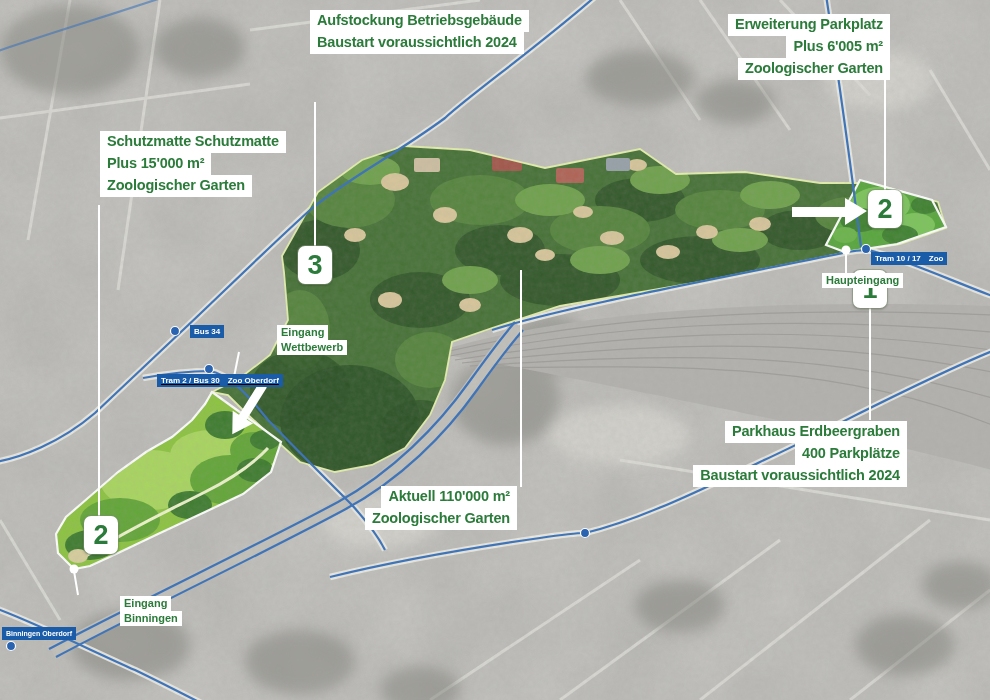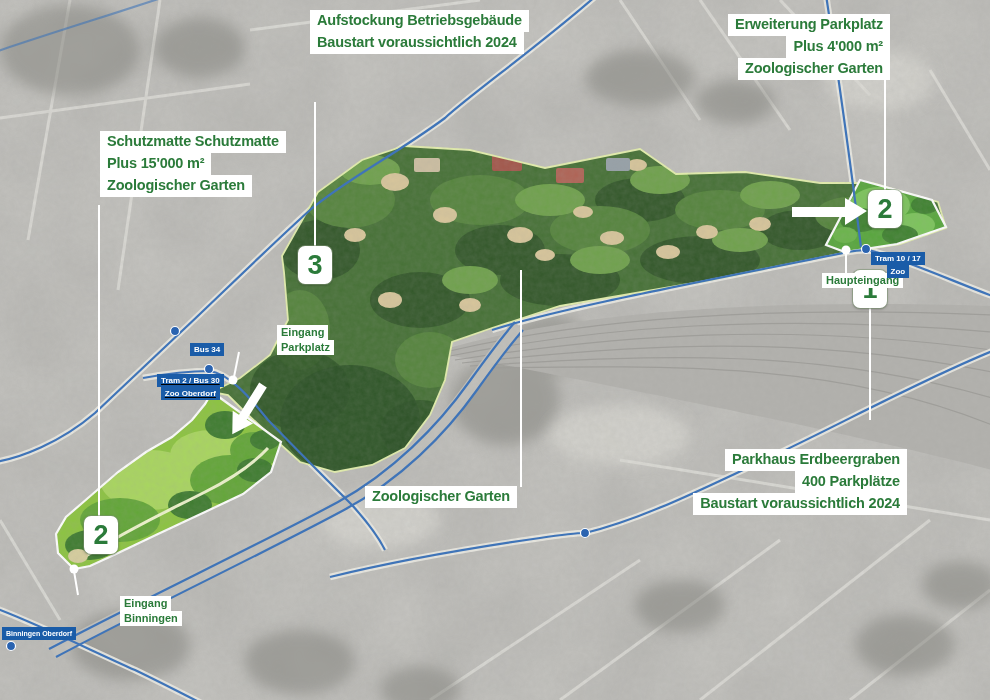--- a/index.html
+++ b/index.html
@@ -11,21 +11,21 @@
   .callout.al{align-items:flex-start;}
   .callout.ar{align-items:flex-end;}
   .callout span{display:inline-block;background:#ffffff;color:#2b7b3a;
     font-weight:bold;font-size:14.5px;line-height:17px;padding:2px 7px 3px 7px;
     white-space:nowrap;letter-spacing:-0.2px;}
   
   .elabel{position:absolute;display:flex;flex-direction:column;align-items:flex-start;z-index:30;}
   .elabel span{display:inline-block;background:#ffffff;color:#2b7b3a;font-weight:bold;
     font-size:11px;line-height:12px;padding:1px 4px 2px 4px;white-space:nowrap;margin-left:44px;}
   
-  .badge{position:absolute;display:flex;flex-direction:column;align-items:center;z-index:30;}
+  .badge{position:absolute;display:flex;flex-direction:row;align-items:center;z-index:30;}
   .badge span{display:inline-block;background:#1a5ca8;color:#ffffff;font-weight:bold;
     font-size:8px;line-height:9px;padding:2px 4px;white-space:nowrap;}
   .badge.tiny span{font-size:7px;}
   
   .marker{position:absolute;width:34px;height:38px;background:#ffffff;border-radius:7px;
     color:#2b7b3a;font-weight:bold;font-size:27px;line-height:38px;text-align:center;
     box-shadow:0 0 0 1px rgba(125,150,115,.55),0 1px 3px rgba(0,0,0,.35);z-index:25;}
 </style>
 </head>
 <body>
@@ -262,53 +262,54 @@
   </g>
 </svg>
 
 <div class="callout al" style="left:310px;top:10px;">
   <span>Aufstockung Betriebsgebäude</span>
   <span>Baustart voraussichtlich 2024</span>
 </div>
 
 <div class="callout ar" style="right:100px;top:14px;">
   <span>Erweiterung Parkplatz</span>
-  <span>Plus 4'000 m²</span>
+  <span>Plus 6'005 m²</span>
   <span>Zoologischer Garten</span>
 </div>
 
 <div class="callout al" style="left:100px;top:131px;">
   <span>Schutzmatte Schutzmatte</span>
   <span>Plus 15'000 m²</span>
   <span>Zoologischer Garten</span>
 </div>
 
-<div class="callout ar" style="right:83px;top:421px;margin-top:28px;">
+<div class="callout ar" style="right:83px;top:421px;">
   <span>Parkhaus Erdbeergraben</span>
   <span>400 Parkplätze</span>
   <span>Baustart voraussichtlich 2024</span>
 </div>
 
 <div class="callout ar" style="right:473px;top:486px;">
+  <span>Aktuell 110'000 m²</span>
   <span>Zoologischer Garten</span>
 </div>
 
 <div class="elabel" style="left:233px;top:325px;">
   <span>Eingang</span>
-  <span>Parkplatz</span>
+  <span>Wettbewerb</span>
 </div>
 <div class="elabel" style="left:778px;top:273px;">
   <span>Haupteingang</span>
 </div>
 <div class="elabel" style="left:76px;top:596px;">
   <span>Eingang</span>
   <span>Binningen</span>
 </div>
 
-<div class="badge" style="left:184px;top:343px;padding-left:6px;">
+<div class="badge" style="left:184px;top:325px;padding-left:6px;">
   <span>Bus 34</span>
 </div>
 <div class="badge" style="left:157px;top:374px;text-decoration:underline;">
   <span>Tram 2 / Bus 30</span>
   <span>Zoo Oberdorf</span>
 </div>
 <div class="badge" style="left:871px;top:252px;">
   <span>Tram 10 / 17</span>
   <span>Zoo</span>
 </div>

